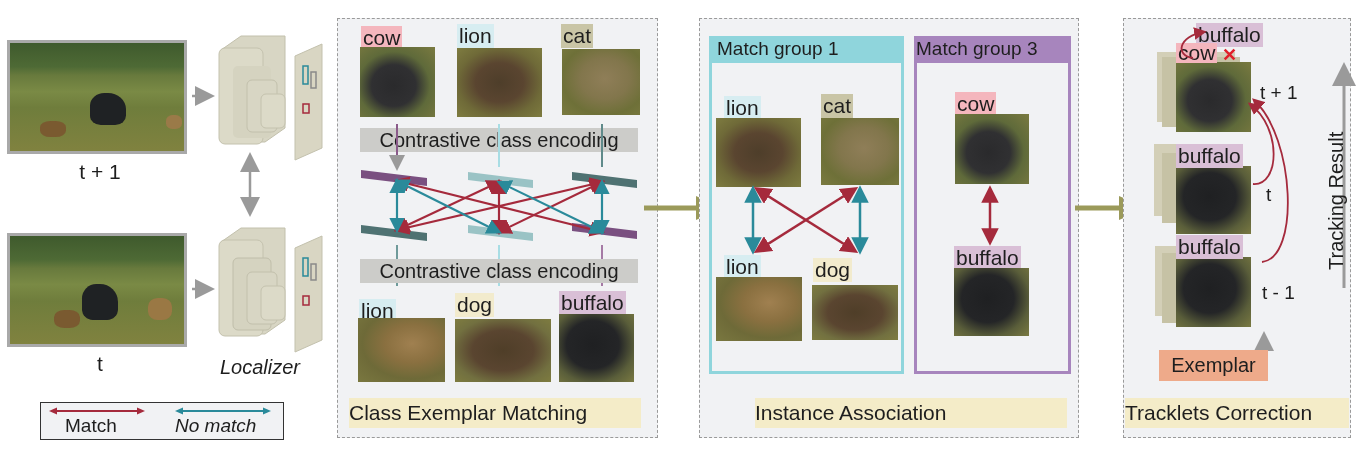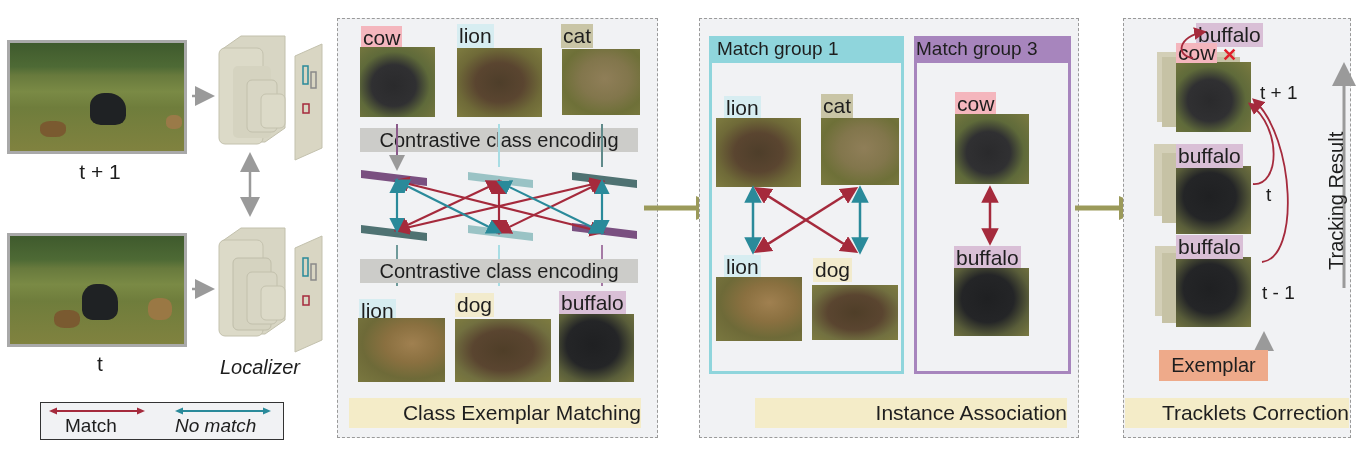--- a/index.html
+++ b/index.html
@@ -5,21 +5,21 @@
   * { box-sizing: border-box; margin: 0; padding: 0; }
   html, body { width: 1362px; height: 459px; background: #ffffff; overflow: hidden; }
   body { position: relative; font-family: "Liberation Sans", sans-serif; color: #1e1e1e; }
   .abs { position: absolute; }
   .panel { position: absolute; background: #f1f2f4; border: 1.5px dashed #9a9a9a; }
   .photo { position: absolute; border: 3px solid #a9a9a9; overflow: hidden; }
   .crop { position: absolute; overflow: hidden; }
   .lbl { position: absolute; font-size: 21px; line-height: 24px; padding: 0 2px; white-space: nowrap; }
   .cap { position: absolute; font-size: 21px; text-align: center; white-space: nowrap; }
   .bar { position: absolute; background: #ccccc9; font-size: 20px; text-align: center; line-height: 24px; }
-  .title-box { position: absolute; background: #f4ecc8; font-size: 21px; text-align: right; line-height: 30px; }
+  .title-box { position: absolute; background: #f4ecc8; font-size: 21px; text-align: left; line-height: 30px; }
   svg { position: absolute; overflow: visible; }
 </style>
 </head>
 <body>
 
 <div class="photo" style="left:7px;top:40px;width:180px;height:114px;background:linear-gradient(180deg,#3f5a2d 0%,#4e6a35 22%,#687a3d 30%,#7a8a45 45%,#6f7d3c 60%,#80823f 100%);">
   <div class="abs" style="left:80px;top:50px;width:36px;height:32px;background:#1f2224;border-radius:40% 50% 30% 30%;"></div>
   <div class="abs" style="left:30px;top:78px;width:26px;height:16px;background:#7a5a30;border-radius:40%;"></div>
   <div class="abs" style="left:156px;top:72px;width:16px;height:14px;background:#9a7a48;border-radius:40%;"></div>
 </div>

